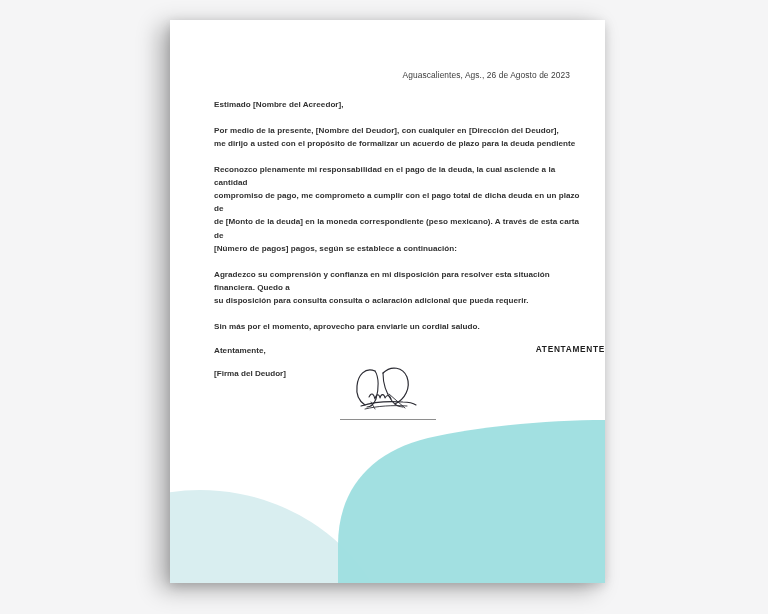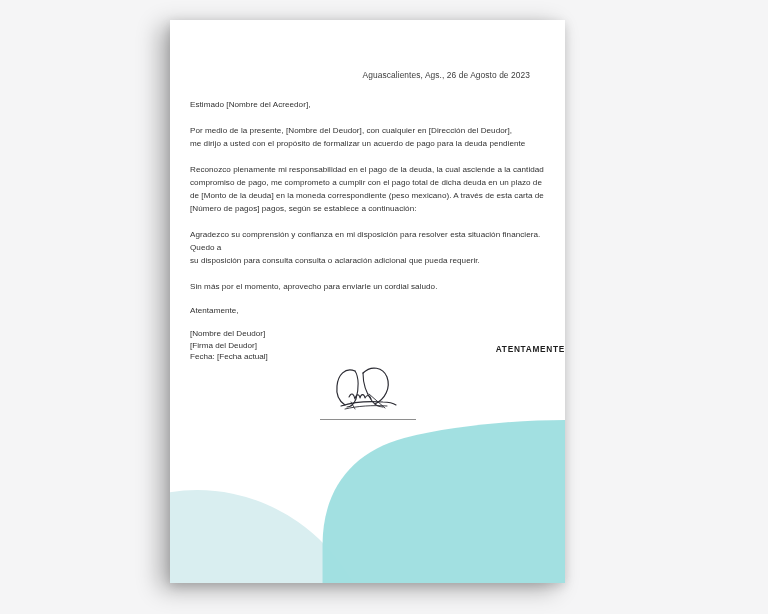--- a/index.html
+++ b/index.html
@@ -14,21 +14,21 @@
     font-family: "Liberation Sans", sans-serif;
     overflow: hidden;
     position: relative;
   }
 
   
   #document-page {
     position: absolute;
     left: 170px;
     top: 20px;
-    width: 395px;
+    width: 435px;
     height: 563px;
     background: #ffffff;
     box-shadow:
       -10px 6px 22px rgba(0,0,0,0.30),
       0 3px 10px rgba(0,0,0,0.14);
     overflow: hidden;
   }
 
   
   .deco-layer {
@@ -54,23 +54,24 @@
     top: 50px;
     right: 35px;
     font-size: 8.4px;
     color: #3c3c3c;
     letter-spacing: 0.01em;
     white-space: nowrap;
   }
 
   .text-col {
     position: absolute;
-    left: 20px;
+    left: 44px;
     top: 78px;
     width: 368px;
+    font-weight: bold;
   }
 
   .para {
     font-size: 8.1px;
     line-height: 13.2px;
     color: #313131;
     margin: 0 0 12.5px 0;
     letter-spacing: 0.005em;
   }
   .para.tight { margin-bottom: 11px; }
@@ -136,43 +137,41 @@
   <div id="letter-body">
 
     <div class="date-line">Aguascalientes, Ags., 26 de Agosto de 2023</div>
 
     <div class="text-col">
 
       <p class="para">Estimado [Nombre del Acreedor],</p>
 
       <p class="para">
         <span class="ln">Por medio de la presente, [Nombre del Deudor], con cualquier en [Dirección del Deudor],</span>
-        <span class="ln">me dirijo a usted con el propósito de formalizar un acuerdo de pago para la deuda pendiente</span>
+        <span class="ln">me dirijo a usted con el propósito de formalizar un acuerdo de plazo para la deuda pendiente</span>
       </p>
 
       <p class="para">
         <span class="ln">Reconozco plenamente mi responsabilidad en el pago de la deuda, la cual asciende a la cantidad</span>
         <span class="ln">compromiso de pago, me comprometo a cumplir con el pago total de dicha deuda en un plazo de</span>
         <span class="ln">de [Monto de la deuda] en la moneda correspondiente (peso mexicano). A través de esta carta de</span>
         <span class="ln">[Número de pagos] pagos, según se establece a continuación:</span>
       </p>
 
       <p class="para">
         <span class="ln">Agradezco su comprensión y confianza en mi disposición para resolver esta situación financiera. Quedo a</span>
         <span class="ln">su disposición para consulta consulta o aclaración adicional que pueda requerir.</span>
       </p>
 
       <p class="para tight">Sin más por el momento, aprovecho para enviarle un cordial saludo.</p>
 
       <p class="para tight">Atentamente,</p>
 
       <div class="sign-block">
-        <span class="ln">[Nombre del Deudor]</span>
         <span class="ln">[Firma del Deudor]</span>
-        <span class="ln">Fecha: [Fecha actual]</span>
       </div>
 
     </div>
 
     <div id="signature-area">
       <p id="atentamente-heading">ATENTAMENTE</p>
 
       <svg id="signature-mark" width="86" height="52" viewBox="0 0 86 52">
         <g fill="none" stroke="#2b2b33" stroke-linecap="round" stroke-linejoin="round">
 

